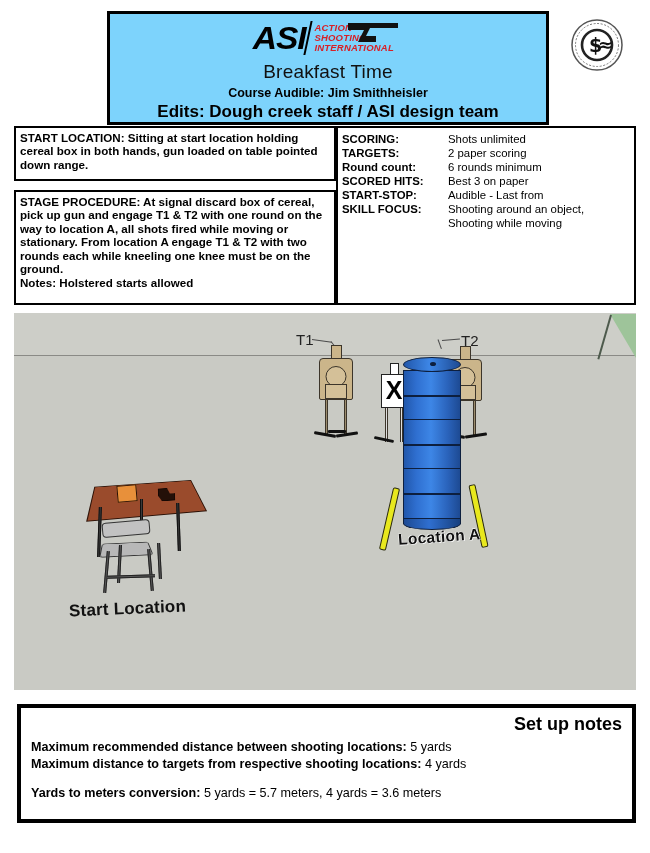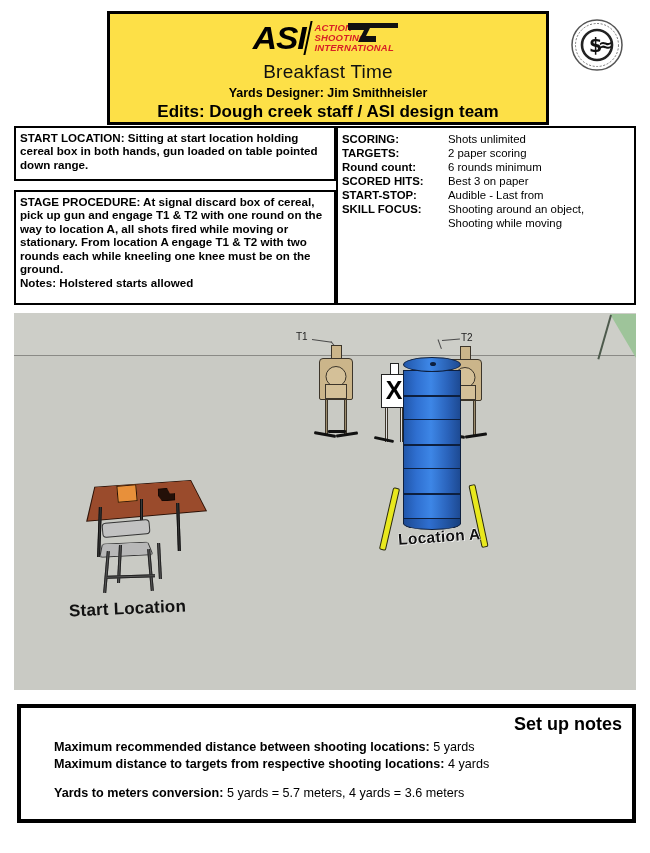--- a/index.html
+++ b/index.html
@@ -17,21 +17,21 @@
 
   
   .header-box {
     position: absolute;
     left: 107px;
     top: 11px;
     width: 442px;
     height: 114px;
     border: 3px solid #000;
     box-sizing: border-box;
-    background: #fde047;
+    background: #7dd3fc;
     text-align: center;
   }
   .logo-wrap {
     height: 44px;
     display: flex;
     align-items: center;
     justify-content: center;
     padding-top: 2px;
   }
   .logo {
@@ -202,21 +202,21 @@
     top: 2px;
     width: 2px;
     height: 46px;
     background: #4d5a4c;
     transform: rotate(16deg);
     transform-origin: top;
   }
 
   .label-text {
     position: absolute;
-    font-size: 10px;
+    font-size: 15px;
     color: #222;
     font-family: "Liberation Sans", sans-serif;
   }
 
   
   .leader {
     position: absolute;
     background: #4a4a4a;
     height: 1px;
   }
@@ -495,21 +495,21 @@
     font-weight: bold;
     color: #000;
     margin: 0 0 4px 0;
   }
   .notes-line {
     font-size: 12.6px;
     color: #000;
     line-height: 1.33;
     margin: 0;
   }
-  .notes-line b { font-weight: bold; margin-left: 23px; }
+  .notes-line b { font-weight: bold; }
   .notes-gap { height: 13px; }
 </style>
 </head>
 <body>
 
 <div class="header-box">
   <div class="logo-wrap">
     <div class="logo">
       <div class="logo-asi">ASI</div>
       <div class="logo-divider"></div>
@@ -519,21 +519,21 @@
         <span>INTERNATIONAL</span>
       </div>
       <div class="logo-swoosh">
         <svg width="58" height="30" viewBox="0 0 58 30">
           <path d="M4 4 L54 4 L54 9 L26 9 L22 17 L32 17 L32 23 L14 23 L20 11 L4 11 Z" fill="#111"></path>
         </svg>
       </div>
     </div>
   </div>
   <div class="title-main">Breakfast Time</div>
-  <div class="title-sub">Yards Designer: Jim Smithheisler</div>
+  <div class="title-sub">Course Audible: Jim Smithheisler</div>
   <div class="title-sub2">Edits: Dough creek staff / ASI design team</div>
 </div>
 
 <div class="stamp">
   <svg width="56" height="56" viewBox="0 0 56 56">
     <circle cx="28" cy="28" r="25" fill="none" stroke="#555" stroke-width="1.5"></circle>
     <circle cx="28" cy="28" r="21.5" fill="none" stroke="#777" stroke-width="1" stroke-dasharray="2 1.6"></circle>
     <circle cx="28" cy="28" r="15" fill="none" stroke="#222" stroke-width="2.6"></circle>
     <text x="20" y="35" font-family="DejaVu Sans, sans-serif" font-size="19" font-weight="bold" fill="#111">$</text>
     <text x="29" y="34" font-family="DejaVu Sans, sans-serif" font-size="18" font-weight="bold" fill="#111">≈</text>

